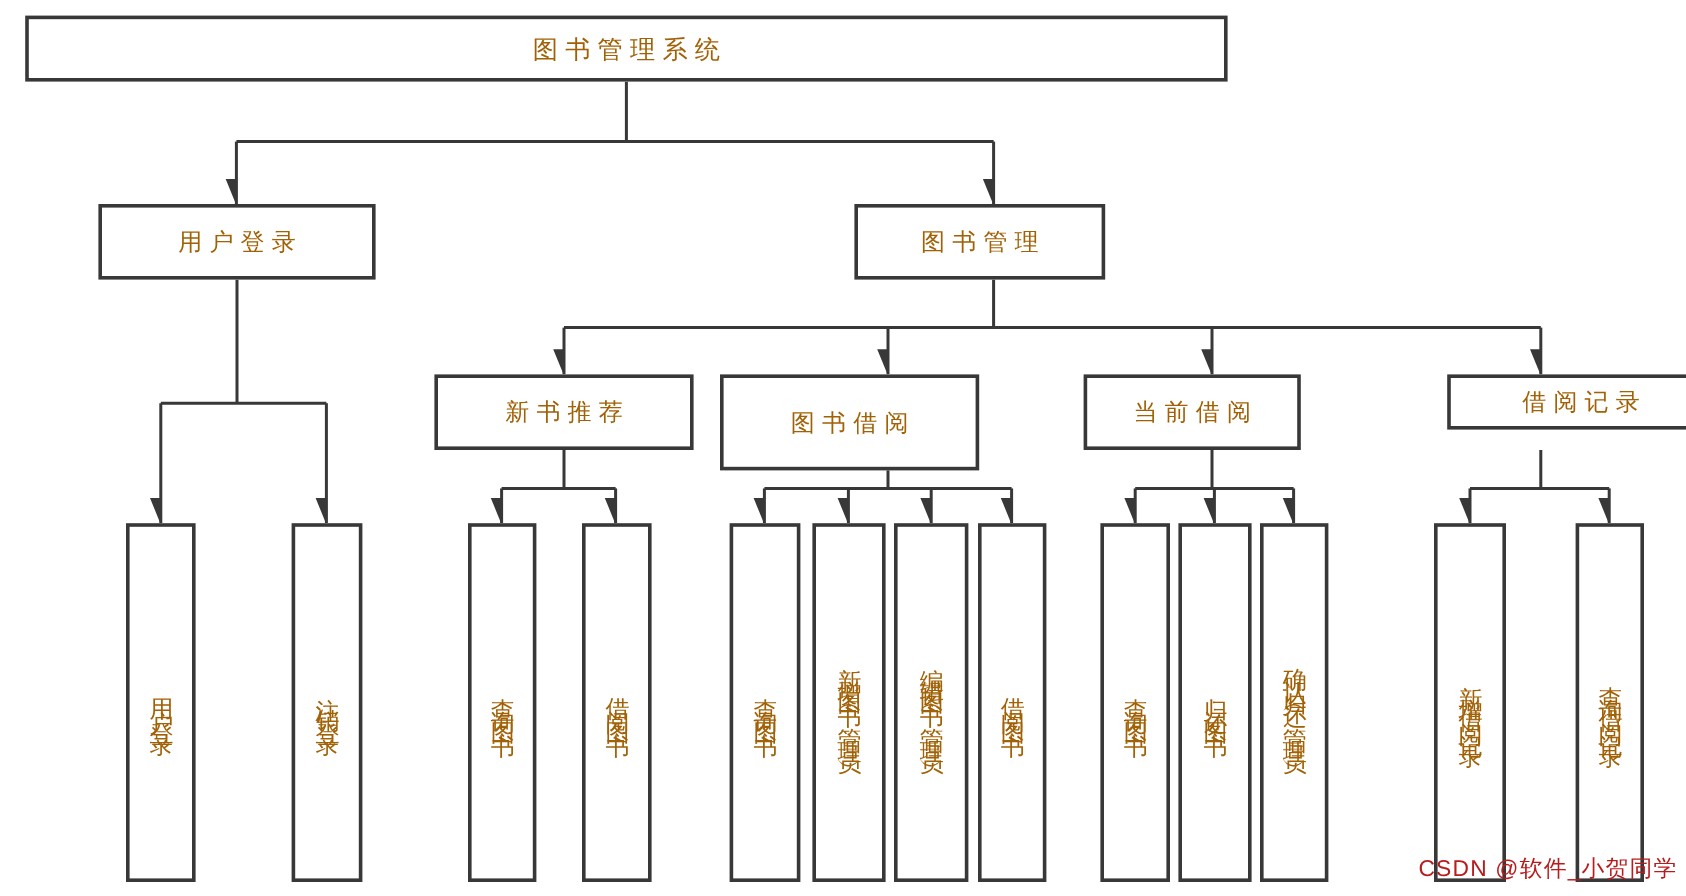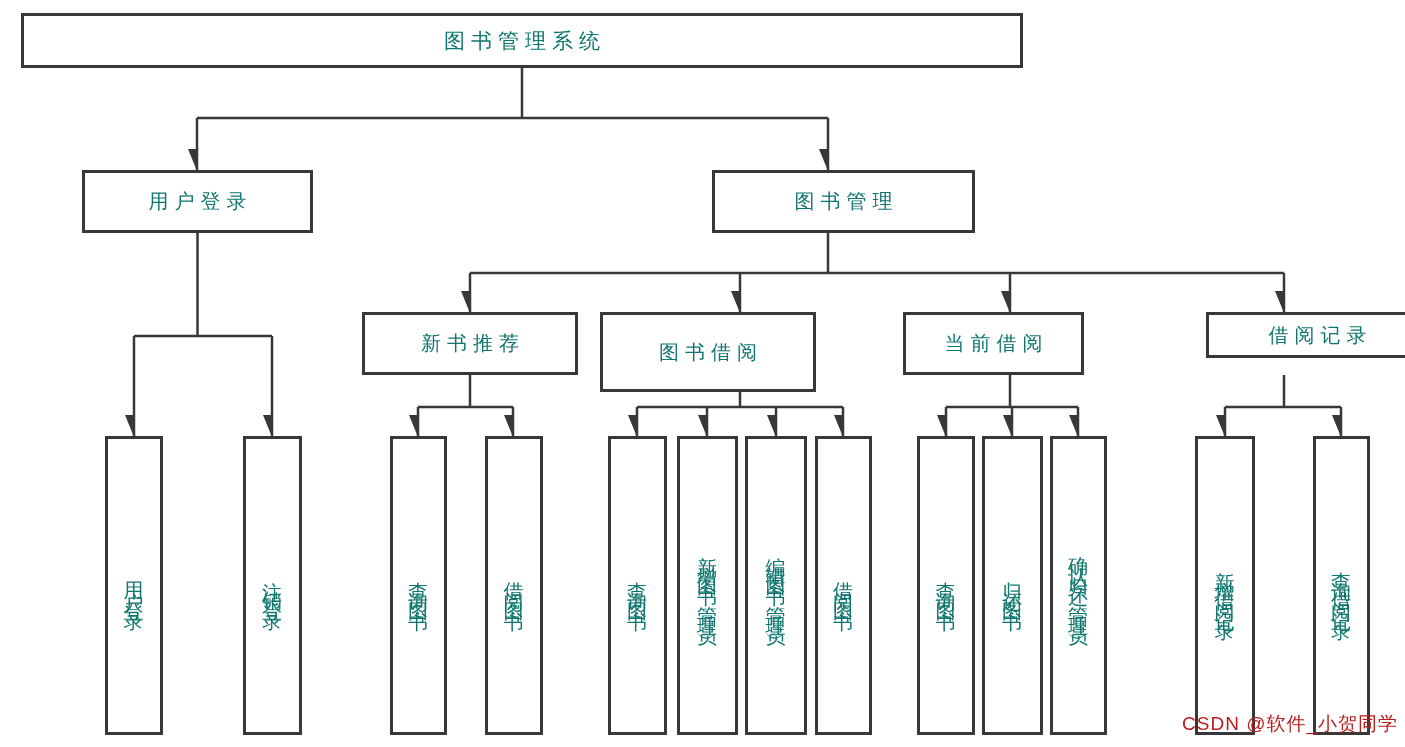--- a/index.html
+++ b/index.html
@@ -22,21 +22,21 @@
     height: 747px;
   }
   .node {
     position: absolute;
     box-sizing: border-box;
     border: 3px solid #383838;
     background: #ffffff;
     display: flex;
     align-items: center;
     justify-content: center;
-    color: #0f766e;
+    color: #a16207;
   }
   .node.hbox span {
     font-size: 20px;
     letter-spacing: 6px;
     text-indent: 6px;
     white-space: nowrap;
   }
   .node.title span {
     font-size: 21px;
   }
@@ -104,21 +104,21 @@
     <line x1="1341" y1="407" x2="1341" y2="436" stroke="#383838" stroke-width="2.5" marker-end="url(#arrowhead)"></line>
   </svg>
 
   <div class="node hbox title" style="left:21px;top:13px;width:1002px;height:55px;">
     <span>图书管理系统</span>
   </div>
 
   <div class="node hbox" style="left:82px;top:170px;width:231px;height:63px;">
     <span>用户登录</span>
   </div>
-  <div class="node hbox" style="left:712px;top:170px;width:263px;height:63px;">
+  <div class="node hbox" style="left:712px;top:170px;width:209px;height:63px;">
     <span>图书管理</span>
   </div>
 
   <div class="node hbox" style="left:362px;top:312px;width:216px;height:63px;">
     <span>新书推荐</span>
   </div>
   <div class="node hbox" style="left:600px;top:312px;width:216px;height:80px;">
     <span>图书借阅</span>
   </div>
   <div class="node hbox" style="left:903px;top:312px;width:181px;height:63px;">

